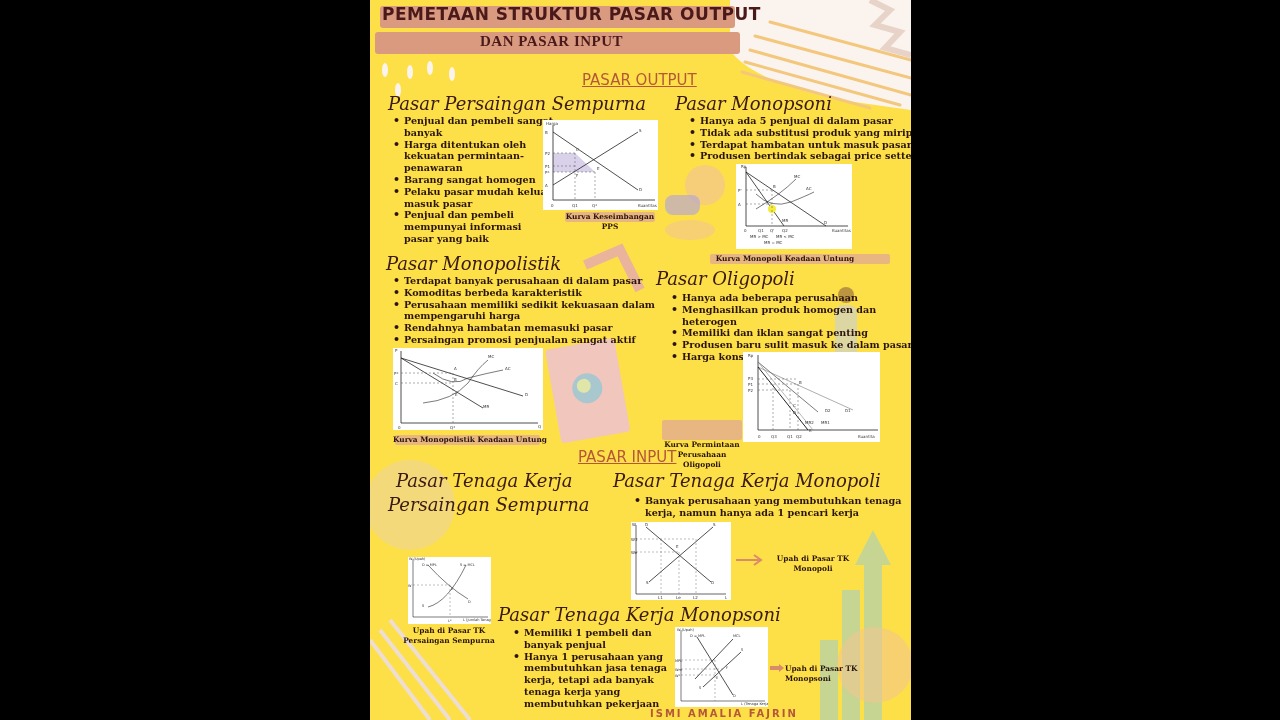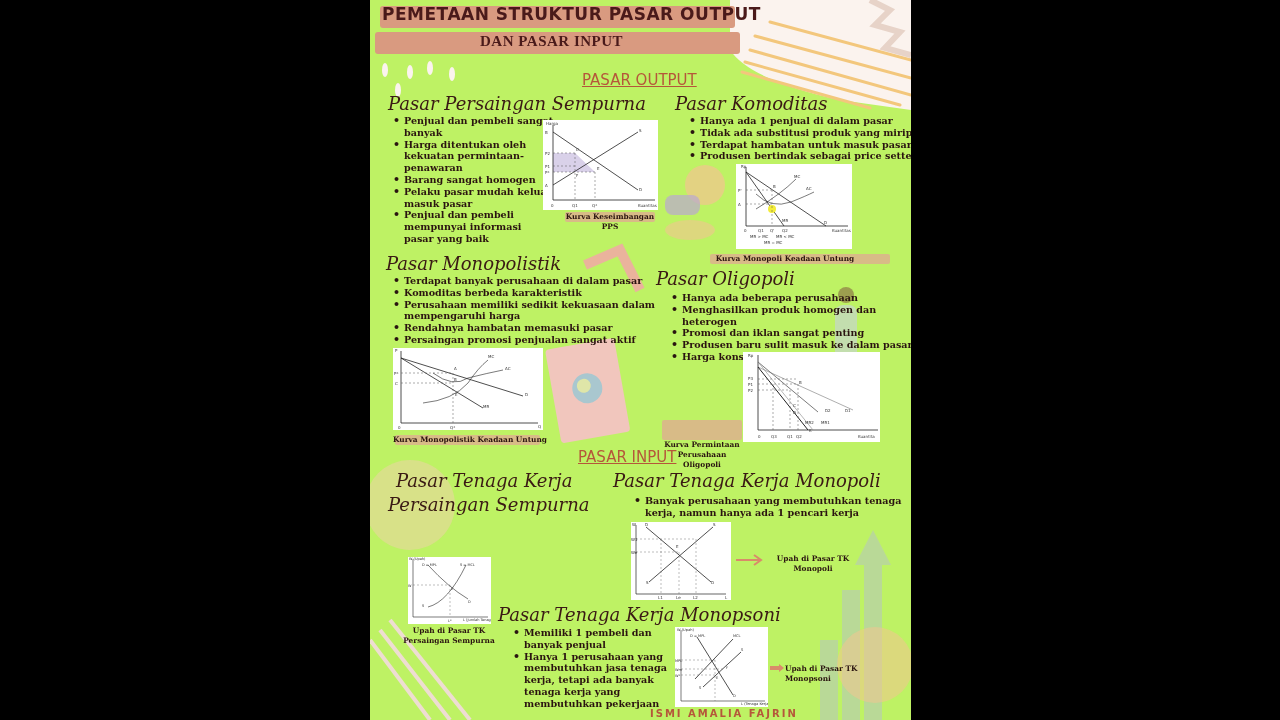--- a/index.html
+++ b/index.html
@@ -1,17 +1,17 @@
 <!DOCTYPE html>
 <html><head>
 <meta charset="utf-8">
 <style>
   html, body { margin:0; padding:0; }
   body { width:1280px; height:720px; background:#000; position:relative; overflow:hidden; font-family:"DejaVu Serif", serif; }
-  .poster { position:absolute; left:370px; top:0; width:541px; height:720px; background:#bef264; overflow:hidden; }
+  .poster { position:absolute; left:370px; top:0; width:541px; height:720px; background:#fde047; overflow:hidden; }
   .deco { position:absolute; pointer-events:none; }
   .title-band { position:absolute; background:#d99a80; border-radius:3px; }
   .title { position:absolute; font-family:"DejaVu Sans", sans-serif; font-weight:bold; color:#4a1a1a; letter-spacing:0.5px; }
   .section-head { position:absolute; font-family:"DejaVu Sans", sans-serif; color:#b5573a; text-decoration:underline; font-size:15px; }
   .script { position:absolute; font-family:"DejaVu Serif", serif; font-style:italic; color:#3a1a14; font-size:18px; }
   ul.bul { position:absolute; margin:0; padding:0 0 0 12px; list-style:none; font-family:"DejaVu Serif", serif; font-weight:bold; color:#2a1410; font-size:9.6px; line-height:11.8px; }
   ul.bul li { position:relative; }
   ul.bul li::before { content:"•"; position:absolute; left:-11px; top:0; font-size:11px; }
   .graph { position:absolute; background:#fff; }
   .graph svg { width:100%; height:100%; display:block; }
@@ -120,23 +120,23 @@
           <text x="96" y="71">D</text>
           <text x="33" y="31">C</text>
           <text x="54" y="50">E</text>
           <text x="33" y="57">F</text>
       </g>
     </svg>
   </div>
   <div class="cap-band" style="left:195px;top:212px;width:90px;height:10px;"></div>
   <div class="cap" style="left:195px;top:212px;width:90px;">Kurva Keseimbangan PPS</div>
 
-  <div class="script" style="left:305px;top:93px;">Pasar Komoditas</div>
+  <div class="script" style="left:305px;top:93px;">Pasar Monopsoni</div>
   <ul class="bul" style="left:318px;top:115px;width:225px;">
-    <li>Hanya ada 1 penjual di dalam pasar</li>
+    <li>Hanya ada 5 penjual di dalam pasar</li>
     <li>Tidak ada substitusi produk yang mirip</li>
     <li>Terdapat hambatan untuk masuk pasar</li>
     <li>Produsen bertindak sebagai price setter</li>
   </ul>
   <div class="graph" style="left:366px;top:164px;width:116px;height:85px;">
     <svg viewBox="0 0 116 85">
       <line x1="10" y1="3" x2="10" y2="62" stroke="#222" stroke-width="0.8"></line>
       <line x1="10" y1="62" x2="112" y2="62" stroke="#222" stroke-width="0.8"></line>
       <line x1="10" y1="8" x2="90" y2="62" stroke="#222" stroke-width="0.8"></line>
       <line x1="10" y1="8" x2="48" y2="62" stroke="#222" stroke-width="0.8"></line>
@@ -209,21 +209,21 @@
       </g>
     </svg>
   </div>
   <div class="cap-band" style="left:25px;top:435px;width:145px;height:10px;"></div>
   <div class="cap" style="left:20px;top:435px;width:160px;">Kurva Monopolistik Keadaan Untung</div>
 
   <div class="script" style="left:286px;top:268px;">Pasar Oligopoli</div>
   <ul class="bul" style="left:300px;top:292px;width:240px;">
     <li>Hanya ada beberapa perusahaan</li>
     <li>Menghasilkan produk homogen dan heterogen</li>
-    <li>Promosi dan iklan sangat penting</li>
+    <li>Memiliki dan iklan sangat penting</li>
     <li>Produsen baru sulit masuk ke dalam pasar</li>
     <li>Harga konsisten</li>
   </ul>
   <div class="graph" style="left:373px;top:352px;width:137px;height:90px;">
     <svg viewBox="0 0 137 90">
       <line x1="15" y1="3" x2="15" y2="78" stroke="#222" stroke-width="0.8"></line>
       <line x1="15" y1="78" x2="135" y2="78" stroke="#222" stroke-width="0.8"></line>
       <line x1="15" y1="10" x2="75" y2="60" stroke="#222" stroke-width="0.6"></line>
       <line x1="15" y1="15" x2="110" y2="58" stroke="#777" stroke-width="0.6"></line>
       <line x1="15" y1="15" x2="65" y2="78" stroke="#222" stroke-width="1"></line>

